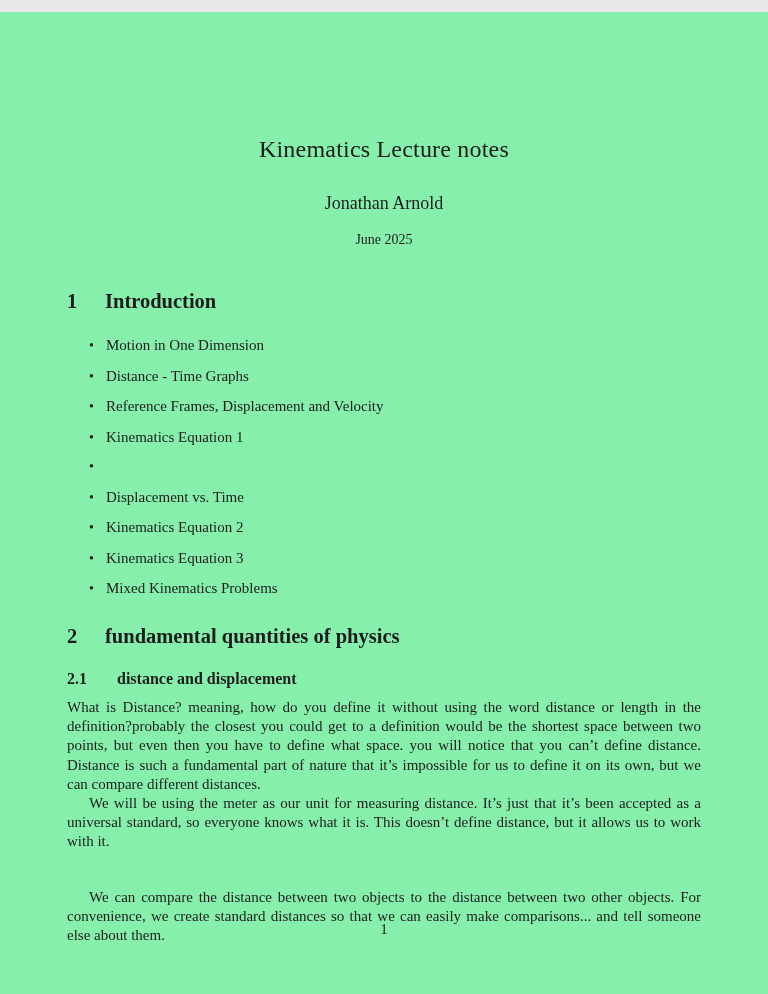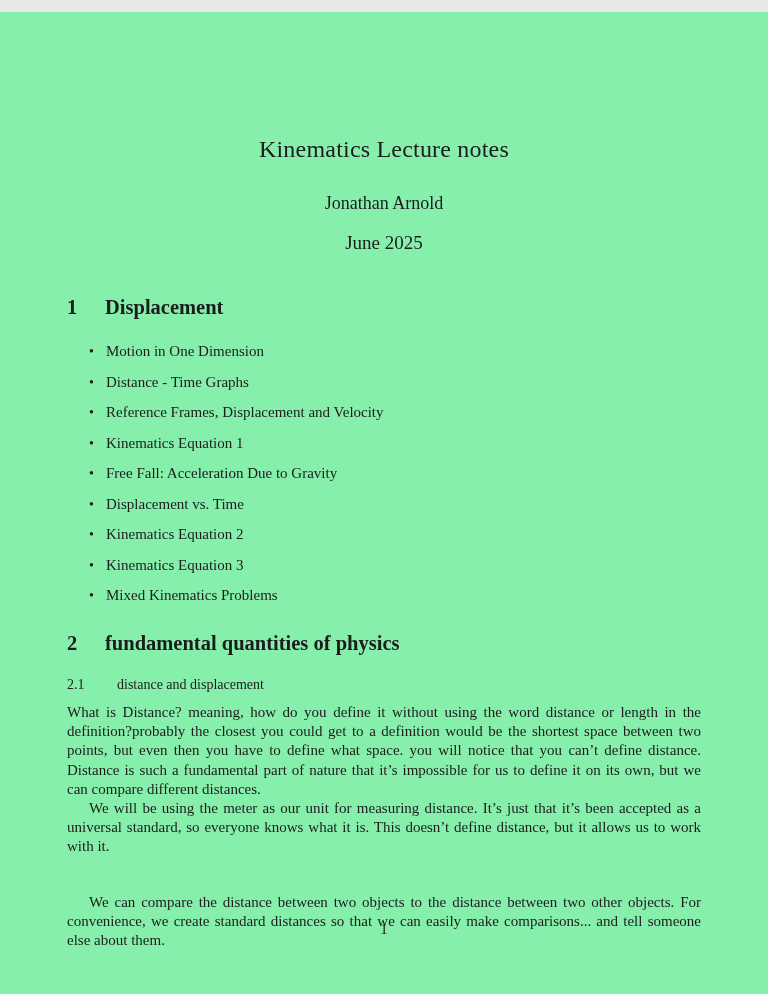--- a/index.html
+++ b/index.html
@@ -28,34 +28,34 @@
     letter-spacing: 0.2px;
   }
   .doc-author {
     margin-top: 30px;
     text-align: center;
     font-size: 18px;
   }
   .doc-date {
     margin-top: 18px;
     text-align: center;
-    font-size: 19px;
+    font-size: 14px;
   }
   .section-heading {
     font-size: 20.5px;
     font-weight: bold;
     display: flex;
   }
   .section-heading .sec-num { width: 38px; flex: 0 0 38px; }
   .sec1 { margin-top: 42px; }
   .sec2 { margin-top: 28px; }
   .subsection-heading {
     margin-top: 22px;
-    font-size: 14px;
-    font-weight: normal;
+    font-size: 16px;
+    font-weight: bold;
     display: flex;
   }
   .subsection-heading .sub-num { width: 50px; flex: 0 0 50px; }
   ul.topic-list {
     list-style: none;
     margin-top: 24px;
   }
   ul.topic-list li {
     display: flex;
     align-items: baseline;
@@ -89,21 +89,21 @@
 
 <div class="page">
   <div class="content">
 
     <h1 class="doc-title">Kinematics Lecture notes</h1>
     <div class="doc-author">Jonathan Arnold</div>
     <div class="doc-date">June 2025</div>
 
     <h2 class="section-heading sec1">
       <span class="sec-num">1</span>
-      <span>Displacement</span>
+      <span>Introduction</span>
     </h2>
 
     <ul class="topic-list">
       <li>
         <span class="bullet">•</span>
         <span>Motion in One Dimension</span>
       </li>
       <li>
         <span class="bullet">•</span>
         <span>Distance - Time Graphs</span>
@@ -111,21 +111,20 @@
       <li>
         <span class="bullet">•</span>
         <span>Reference Frames, Displacement and Velocity</span>
       </li>
       <li>
         <span class="bullet">•</span>
         <span>Kinematics Equation 1</span>
       </li>
       <li>
         <span class="bullet">•</span>
-        <span>Free Fall: Acceleration Due to Gravity</span>
       </li>
       <li>
         <span class="bullet">•</span>
         <span>Displacement vs. Time</span>
       </li>
       <li>
         <span class="bullet">•</span>
         <span>Kinematics Equation 2</span>
       </li>
       <li>

